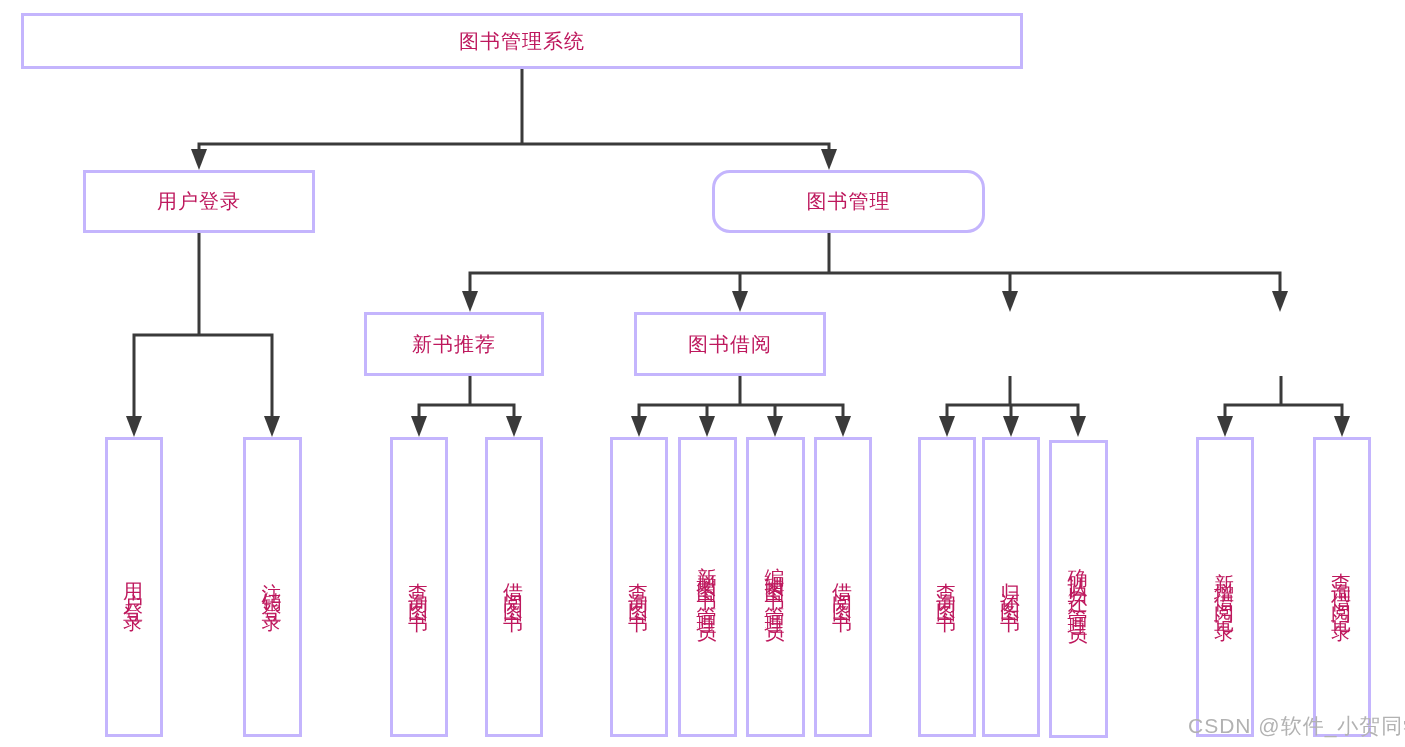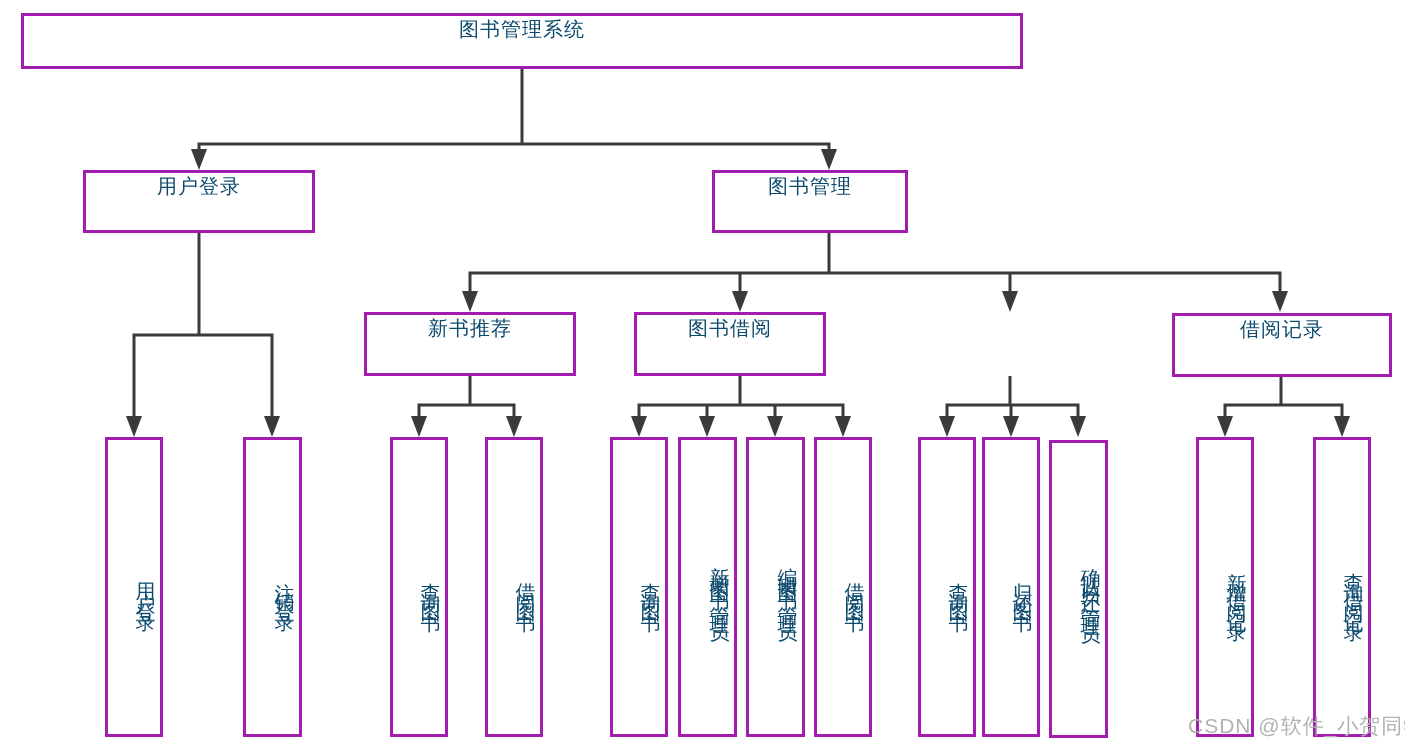--- a/index.html
+++ b/index.html
@@ -14,25 +14,26 @@
   .connectors {
     position: absolute;
     left: 0; top: 0;
     width: 1405px; height: 747px;
     pointer-events: none;
     z-index: 0;
   }
   .node {
     position: absolute;
     box-sizing: border-box;
-    border: 3px solid #a21caf;
+    border: 3px solid #c4b5fd;
     background: #ffffff;
     display: flex;
+    align-items: center;
     justify-content: center;
-    color: #0c4a6e;
+    color: #be185d;
     z-index: 1;
   }
   .node.h { font-size: 20px; letter-spacing: 1px; }
   .node.v {
     writing-mode: vertical-rl;
     text-orientation: mixed;
     font-size: 20px;
     letter-spacing: 10px;
   }
   .node.v.long { letter-spacing: 8px; }
@@ -92,32 +93,29 @@
     </g>
   </svg>
 
   <div class="node h" style="left:21px; top:13px; width:1002px; height:56px;">
     <span>图书管理系统</span>
   </div>
 
   <div class="node h" style="left:83px; top:170px; width:232px; height:63px;">
     <span>用户登录</span>
   </div>
-  <div class="node h" style="left:712px; top:170px; width:196px; height:63px;">
+  <div class="node h" style="left:712px; top:170px; width:273px; height:63px;border-radius:18px;">
     <span>图书管理</span>
   </div>
 
-  <div class="node h" style="left:364px; top:312px; width:212px; height:64px;">
+  <div class="node h" style="left:364px; top:312px; width:180px; height:64px;">
     <span>新书推荐</span>
   </div>
   <div class="node h" style="left:634px; top:312px; width:192px; height:64px;">
     <span>图书借阅</span>
-  </div>
-  <div class="node h" style="left:1172px; top:313px; width:220px; height:64px;">
-    <span>借阅记录</span>
   </div>
 
   <div class="node v" style="left:105px; top:437px; width:58px; height:300px;">
     <span>用户登录</span>
   </div>
   <div class="node v" style="left:243px; top:437px; width:59px; height:300px;">
     <span>注销登录</span>
   </div>
 
   <div class="node v" style="left:390px; top:437px; width:58px; height:300px;">

